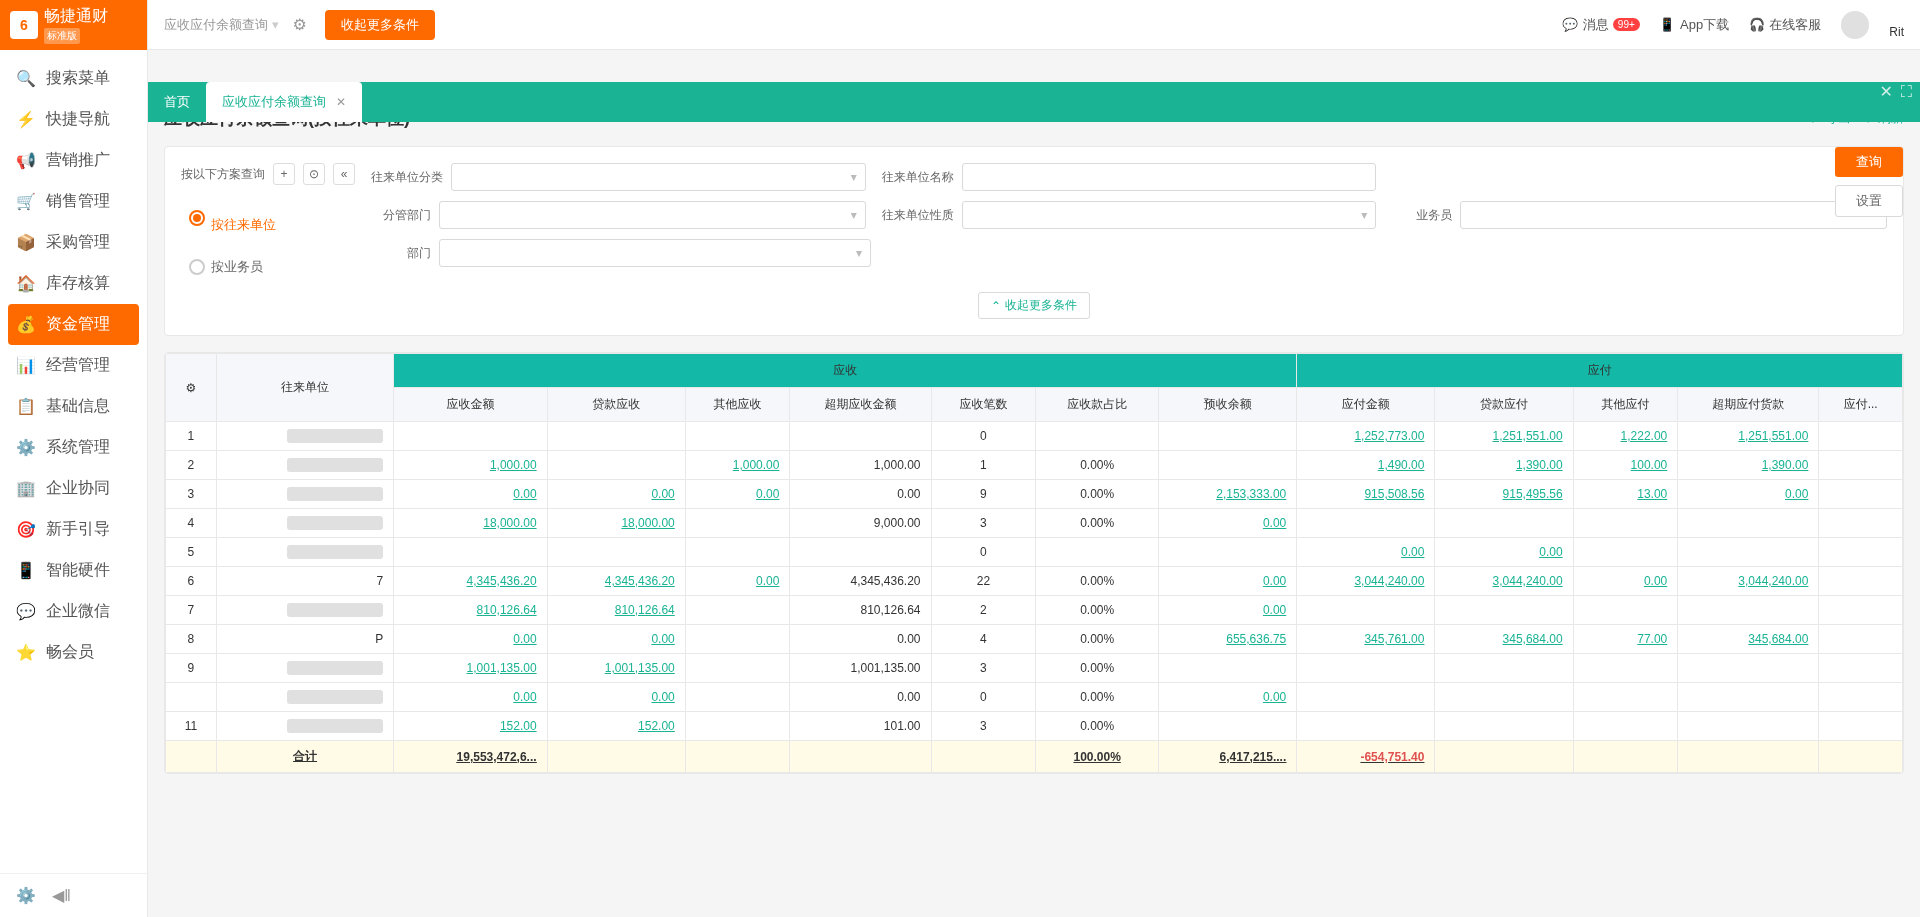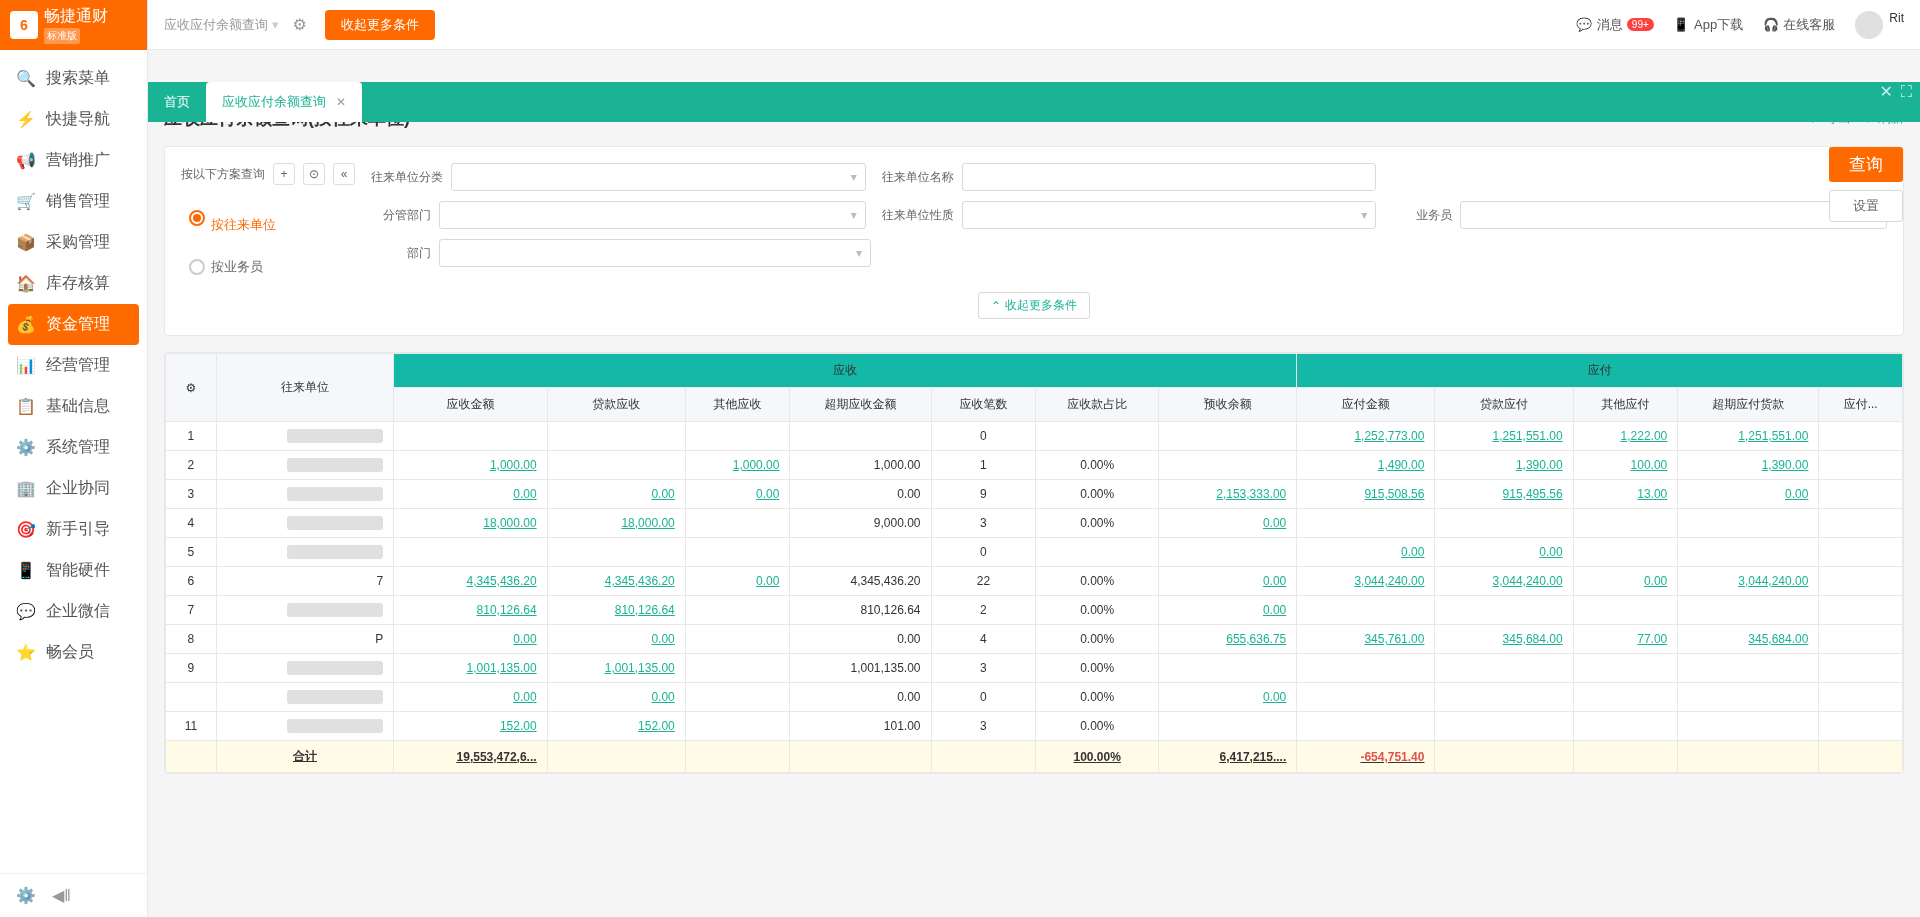--- a/index.html
+++ b/index.html
@@ -41,21 +41,21 @@
     .header-breadcrumb { color: #999; font-size: 13px; display: flex; align-items: center; gap: 4px; }
     .header-breadcrumb-arrow { color: #ccc; }
     .header-gear { color: #999; cursor: pointer; font-size: 16px; margin-left: 4px; }
     .header-btn-orange {
       background: #ff6a00; color: #fff; border: none; border-radius: 4px;
       padding: 6px 16px; cursor: pointer; font-size: 13px; margin-left: 8px;
     }
     .header-right { margin-left: auto; display: flex; align-items: center; gap: 20px; }
     .header-right-item { display: flex; align-items: center; gap: 4px; color: #555; cursor: pointer; font-size: 13px; }
     .header-badge { background: #ff4040; color: #fff; border-radius: 10px; font-size: 10px; padding: 1px 5px; }
-    .header-user { display: flex; align-items: flex-start; gap: 6px; }
+    .header-user { display: flex; align-items: flex-end; gap: 20px; }
     .header-user-avatar { width: 28px; height: 28px; background: #e0e0e0; border-radius: 50%; }
 
     
     .tab-bar {
       position: fixed; left: 148px; top: 50px; right: 0; height: 40px;
       background: #1ab394; display: flex; align-items: flex-start; padding: 0 0 0 0; z-index: 99; margin-top: 32px;
     }
     .tab-item {
       height: 40px; display: flex; align-items: center; padding: 0 16px; cursor: pointer; gap: 6px;
       color: rgba(255,255,255,0.8); font-size: 13px;
@@ -82,21 +82,21 @@
     .page-header-action { display: flex; align-items: center; gap: 4px; color: #1ab394; cursor: pointer; font-size: 13px; }
 
     
     .filter-panel {
       background: #fff; border-radius: 4px; padding: 16px; margin-bottom: 16px;
       border: 1px solid #e8e8e8;
     }
     .filter-action-icon { width: 22px; height: 22px; border: 1px solid #ddd; border-radius: 3px; display: flex; align-items: center; justify-content: center; cursor: pointer; color: #666; font-size: 12px; }
     .query-btn {
       background: #ff6a00; color: #fff; border: none; border-radius: 3px;
-      padding: 6px 20px; cursor: pointer; font-size: 17px;
+      padding: 6px 20px; cursor: pointer; font-size: 13px;
     }
     .setting-btn {
       background: #fff; color: #666; border: 1px solid #d9d9d9; border-radius: 3px;
       padding: 6px 20px; cursor: pointer; font-size: 13px;
     }
 
     
     .table-container { background: #fff; border-radius: 4px; border: 1px solid #e8e8e8; overflow: auto; }
     .data-table { width: 100%; border-collapse: collapse; font-size: 12px; }
     .data-table th {

